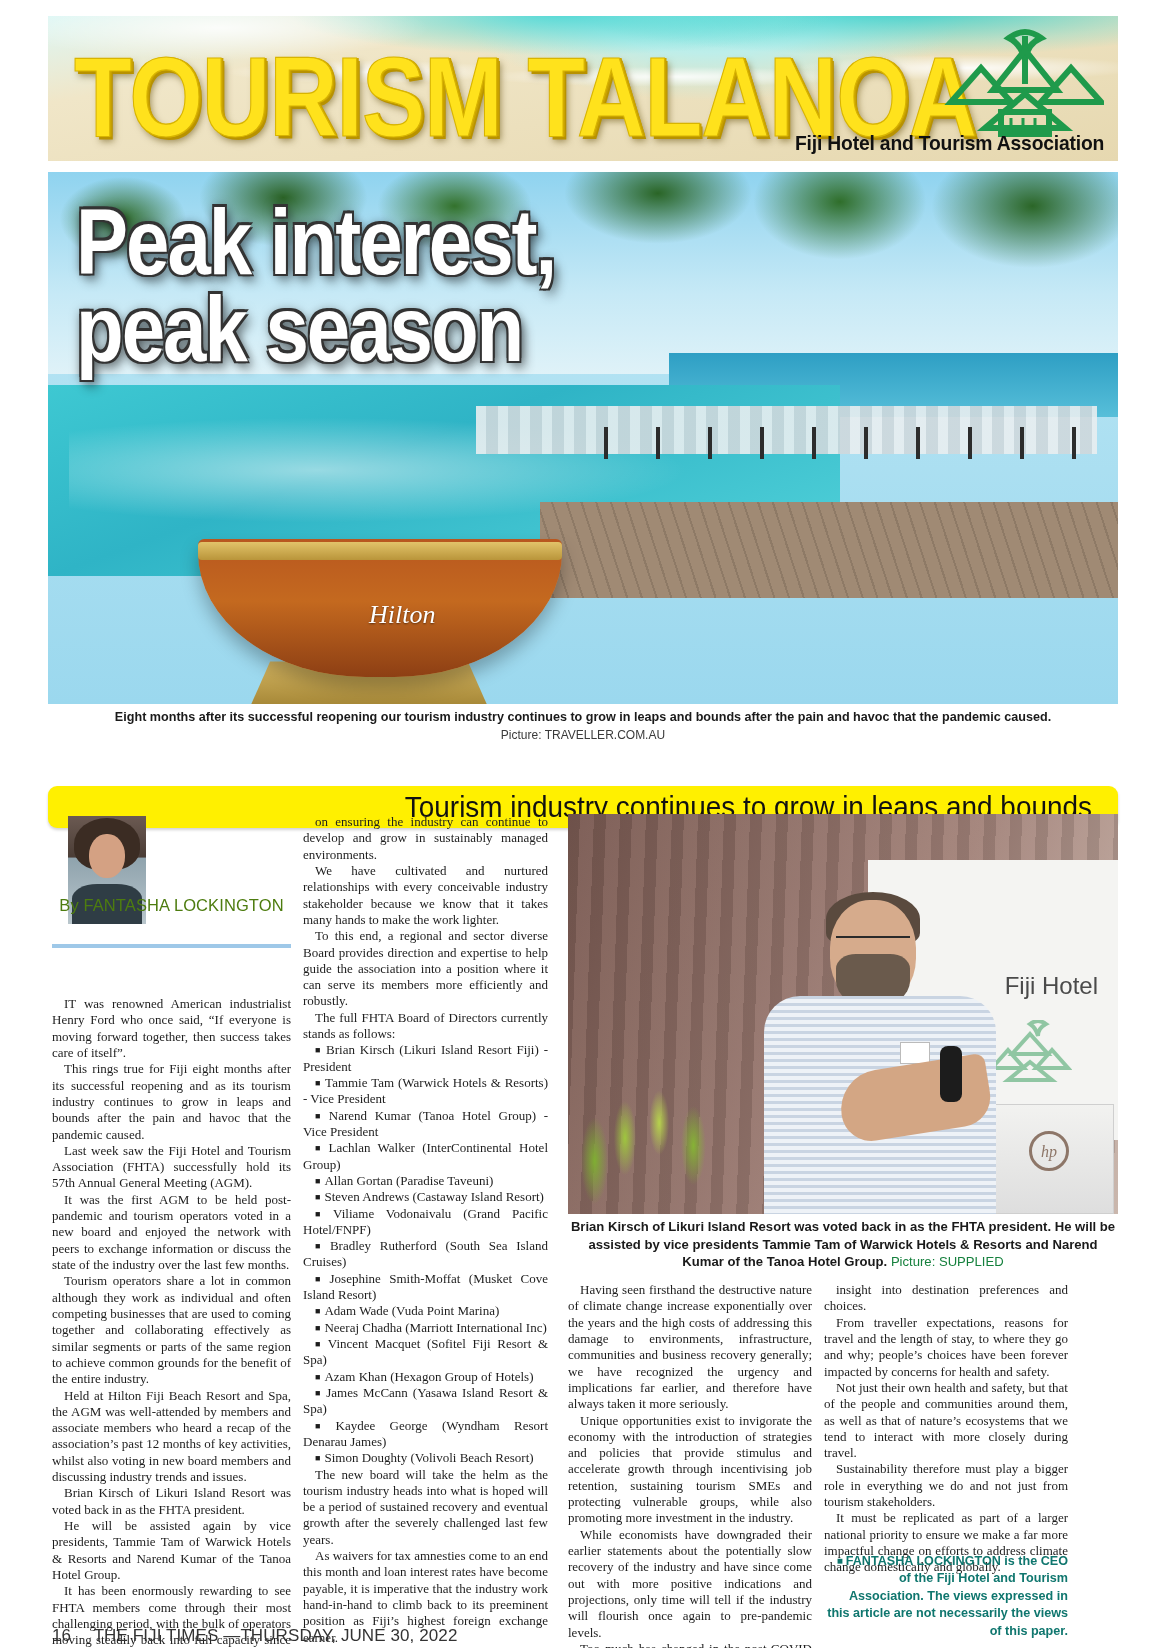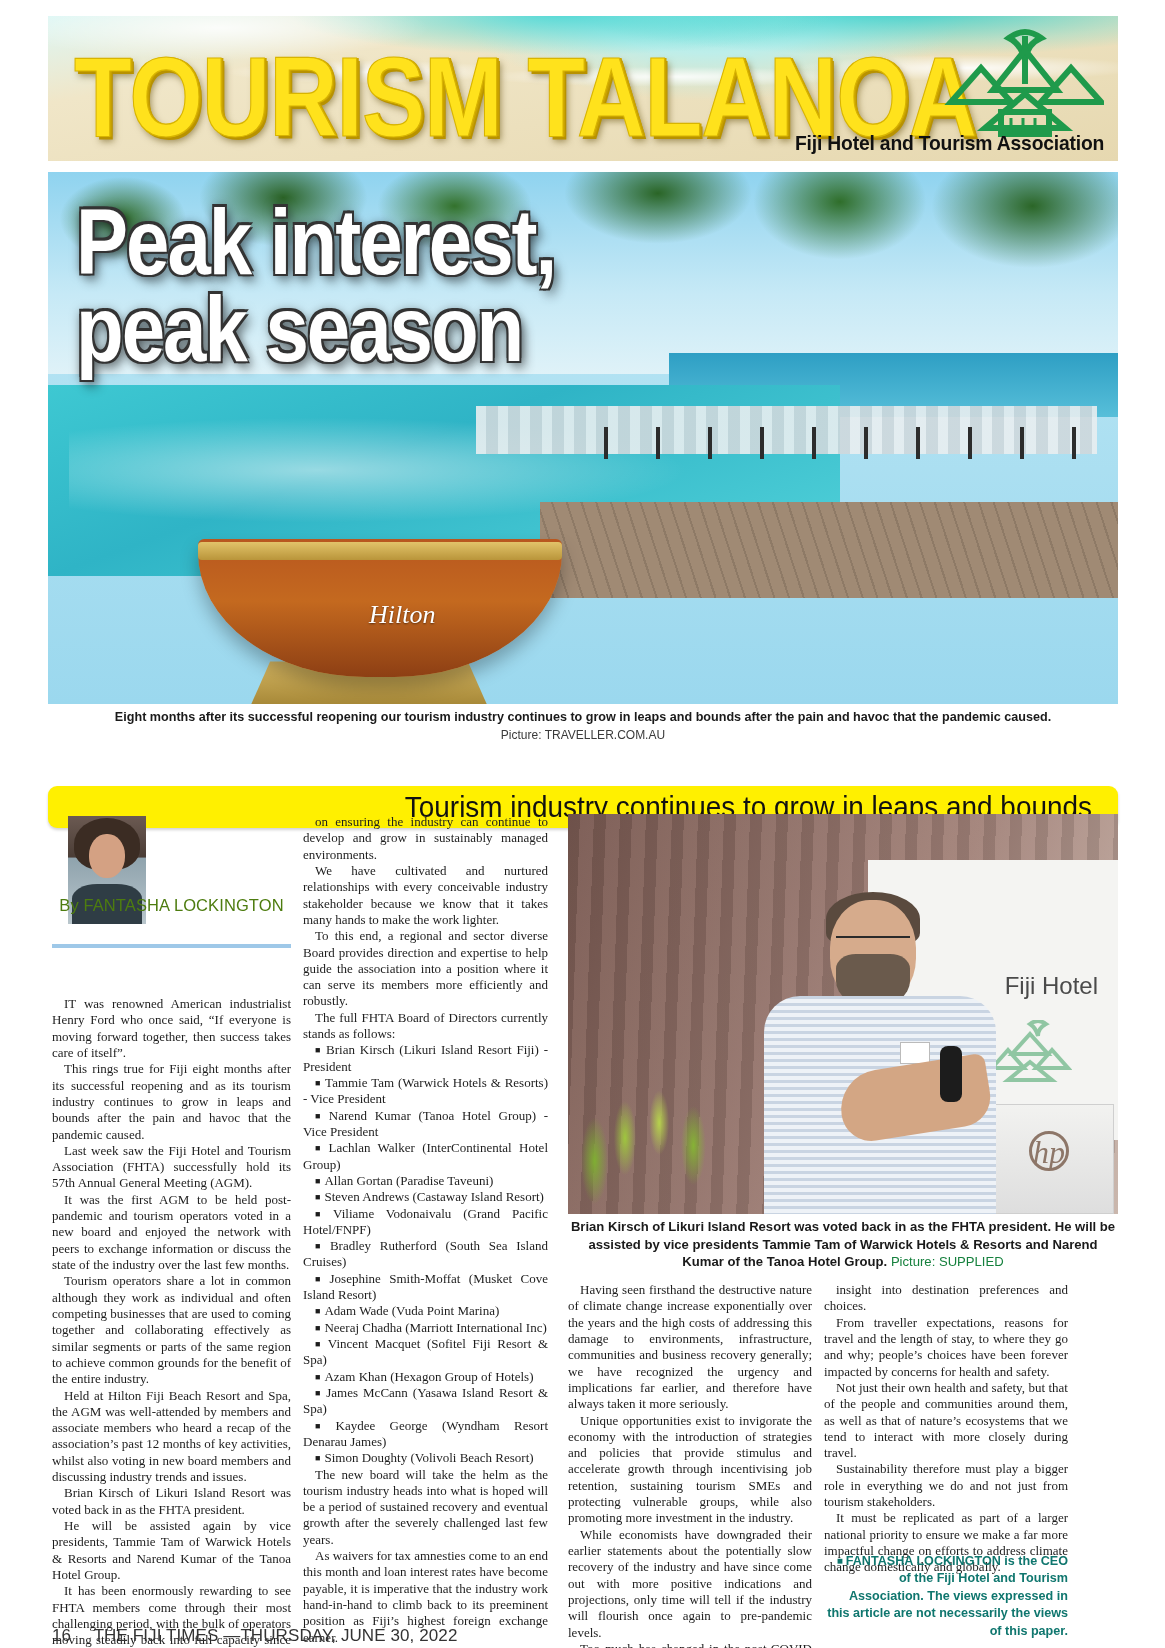--- a/index.html
+++ b/index.html
@@ -284,21 +284,21 @@
   .speaker .laptop {
     position: absolute; right: 4px; bottom: 0; width: 176px; height: 110px;
     background: linear-gradient(#f2f2f0, #dedede);
     border: 1px solid #cfcfcf;
   }
   .speaker .hp {
     position: absolute; right: 44px; bottom: 42px;
     width: 40px; height: 40px; border-radius: 50%;
     border: 3px solid #8d7668;
     color: #8d7668; font-style: italic; font-family: "Liberation Serif", serif;
-    font-size: 32px; text-align: center; line-height: 36px;
+    font-size: 16px; text-align: center; line-height: 36px;
   }
   .speaker .person-head {
     position: absolute; left: 262px; top: 86px; width: 86px; height: 104px;
     background: #d6ab8c; border-radius: 46% 46% 44% 44%;
   }
   .speaker .person-hair {
     position: absolute; left: 258px; top: 78px; width: 94px; height: 54px;
     background: #5a4a3e; border-radius: 50% 50% 24% 24%;
   }
   .speaker .person-beard {

